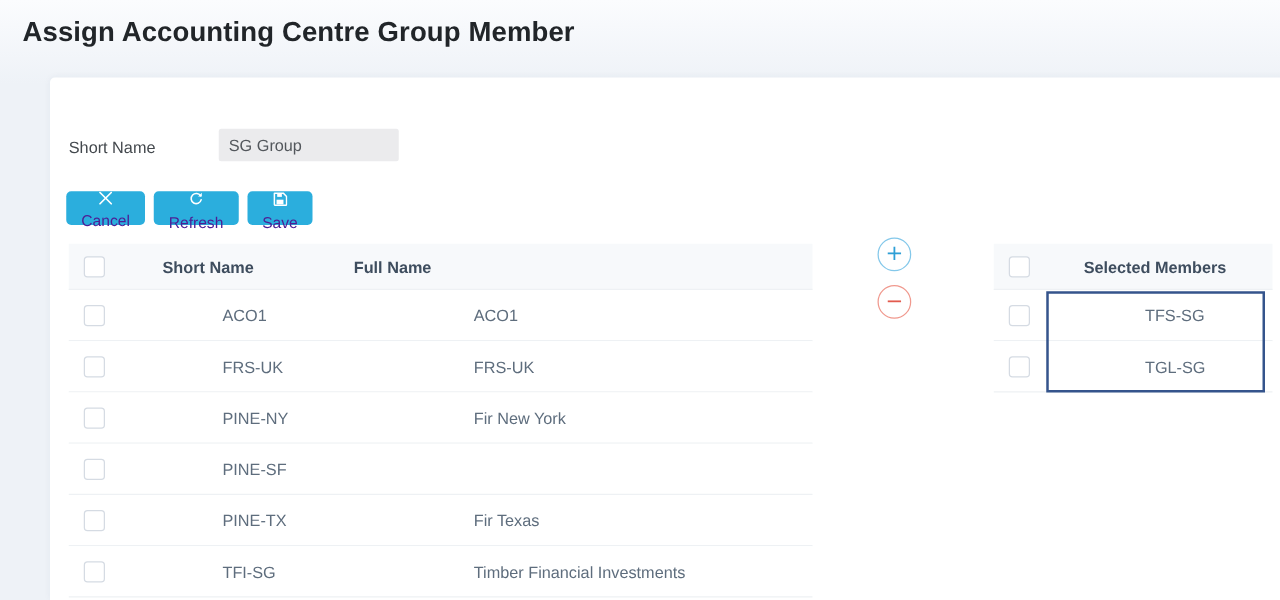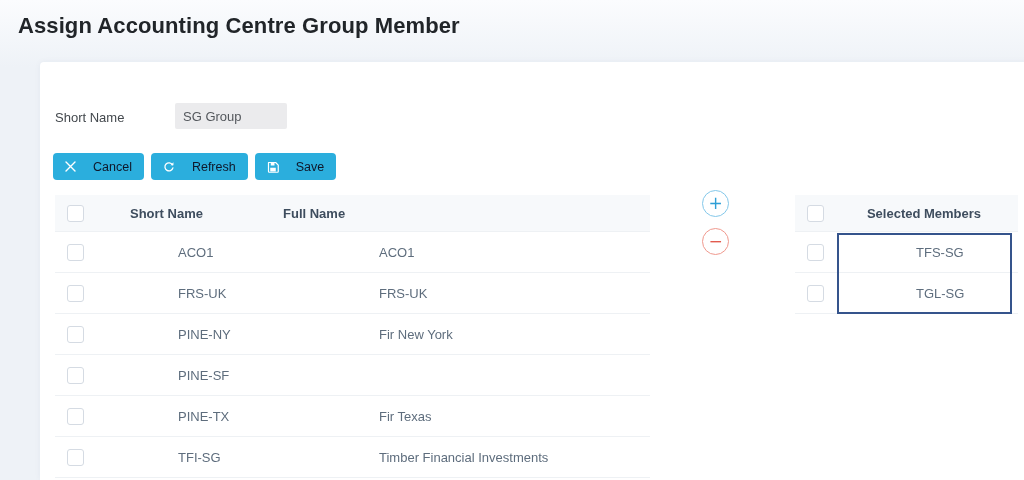--- a/index.html
+++ b/index.html
@@ -18,32 +18,32 @@
     background: #ffffff; border-radius: 4px 0 0 0;
     box-shadow: 0 0 6px rgba(40,60,90,.05);
     margin-left: 36px;
   }
   
   .short-name-label {
     position: absolute; left: 15px; top: 48px;
     font-size: 13px; color: #43484d;
   }
   .short-name-input {
-    position: absolute; left: 135px; top: 41px; width: 112px; height: 26px;
+    position: absolute; left: 135px; top: 41px; width: 144px; height: 26px;
     background: #ebebed; border: 0; border-radius: 2px;
     padding: 0 8px; font-size: 13px; color: #53575c;
     font-family: "Liberation Sans", sans-serif; outline: none;
   }
   
   .toolbar { position: absolute; left: 13px; top: 91px; display: flex; gap: 7px; }
   .btn {
-    display: inline-flex; align-items: center; gap: 17px;
+    display: inline-flex; align-items: center; gap: 6px;
     height: 27px; padding: 0 12px;
-    background: #2BAEDD; color: #0f172a; border: 0; border-radius: 4px;
-    font-size: 12.5px; font-family: "Liberation Sans", sans-serif; cursor: pointer;
+    background: #2BAEDD; color: #4c1d95; border: 0; border-radius: 4px;
+    font-size: 12.5px; font-family: "Liberation Sans", sans-serif; cursor: pointer; flex-direction: column;
   }
   .btn svg { display: block; }
   
   .table { position: absolute; top: 133px; font-size: 13px; }
   .table.available { left: 15px; width: 595px; }
   .table.selected  { left: 755px; width: 223px; }
   .thead {
     height: 37px; background: #f7f9fb; display: flex; align-items: center;
     font-weight: 700; color: #3e4d5e; border-bottom: 1px solid #eef1f4;
   }

